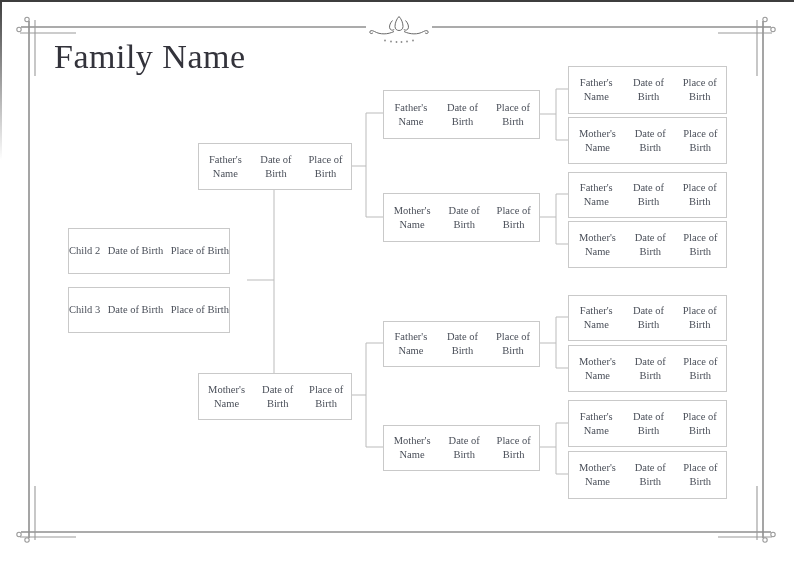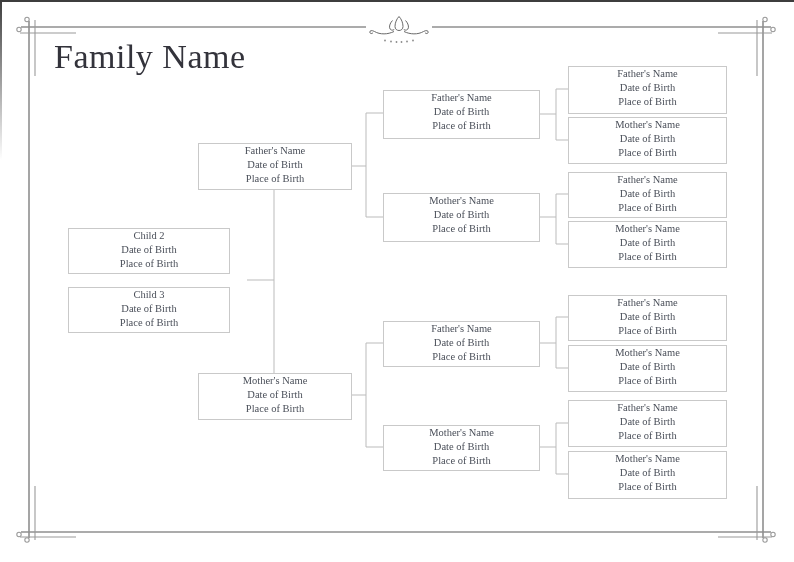--- a/index.html
+++ b/index.html
@@ -9,21 +9,21 @@
   }
   .edge-top{position:absolute;left:0;top:0;width:794px;height:2px;background:#3d3d3d;}
   .edge-left{position:absolute;left:0;top:0;width:2px;height:160px;
     background:linear-gradient(#3d3d3d,rgba(61,61,61,0));}
   .overlay{position:absolute;left:0;top:0;pointer-events:none;}
   .title-block{position:absolute;left:54px;top:38px;color:#33333b;}
   .title-block h1{margin:0;font-size:34px;font-weight:normal;letter-spacing:.5px;line-height:1.1;}
   .title-block .subtitle{font-size:19px;margin-top:3px;color:#3a3a42;}
   .box{
     position:absolute;border:1px solid #c9c9c9;background:#fff;
-    display:flex;flex-direction:column;align-items:center;justify-content:flex-start;
+    display:flex;flex-direction:row;align-items:center;justify-content:space-between;
     text-align:center;color:#4a4f59;font-size:10.5px;line-height:1.33;
   }
   #child1{left:68px;top:228px;width:160px;height:44px}
   #child2{left:68px;top:287px;width:160px;height:44px}
   #father{left:198px;top:143px;width:152px;height:45px}
   #mother{left:198px;top:373px;width:152px;height:45px}
   #gp1{left:383px;top:90px;width:155px;height:47px}
   #gp2{left:383px;top:193px;width:155px;height:47px}
   #gp3{left:383px;top:321px;width:155px;height:44px}
   #gp4{left:383px;top:425px;width:155px;height:44px}

